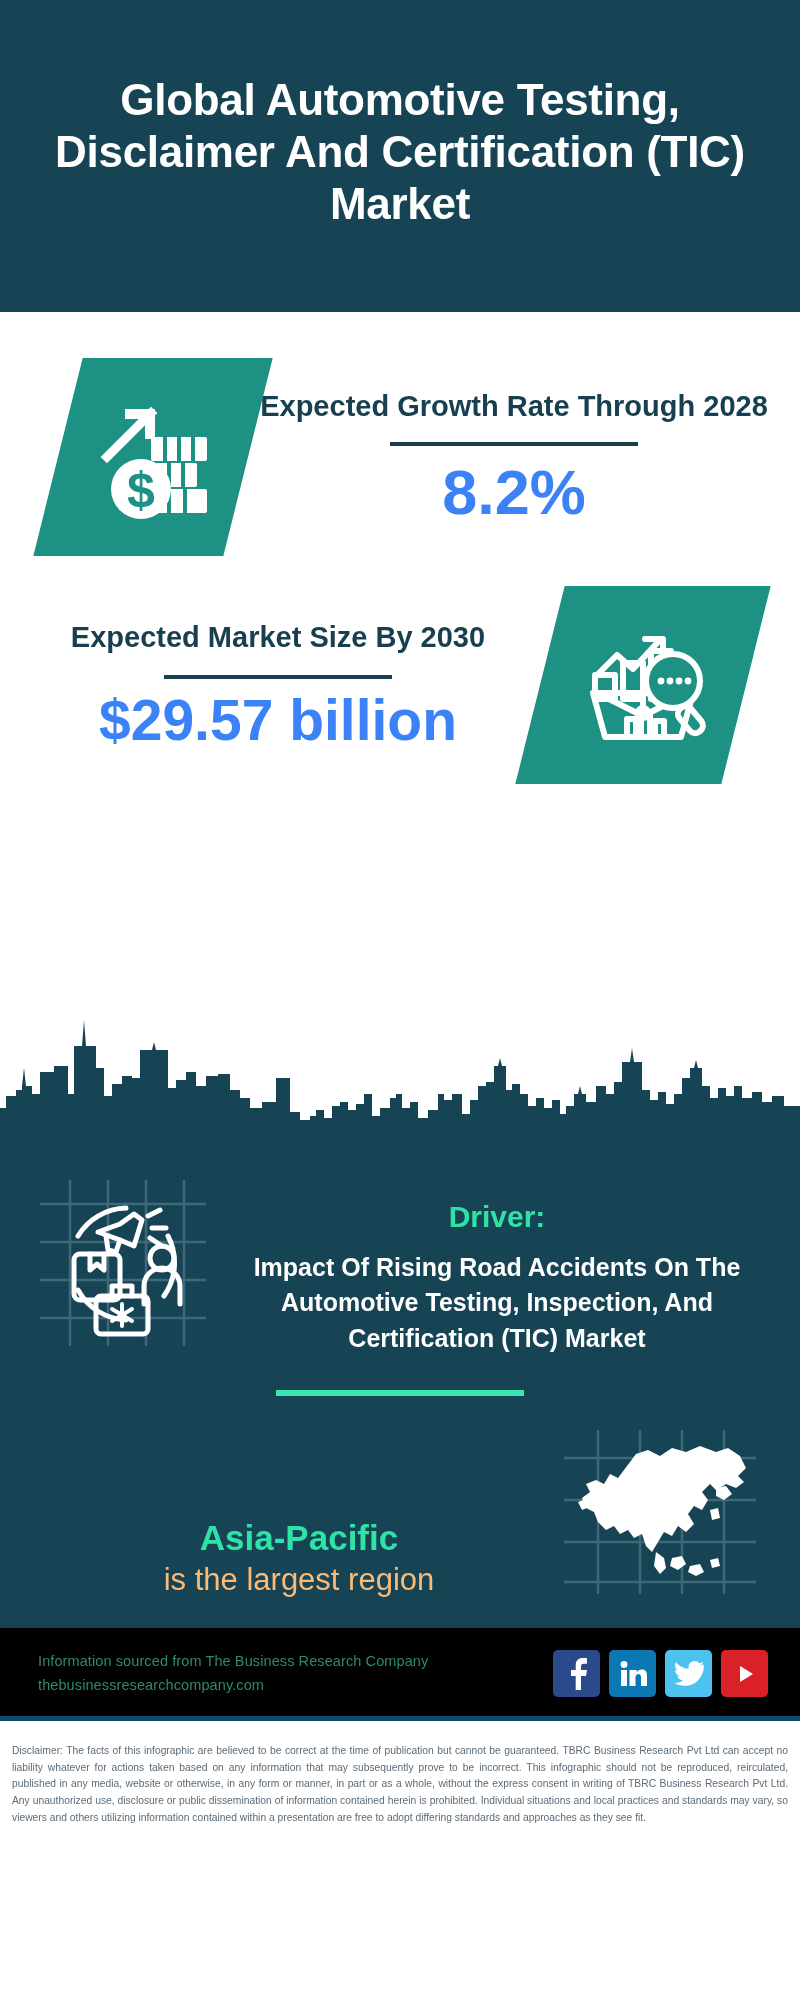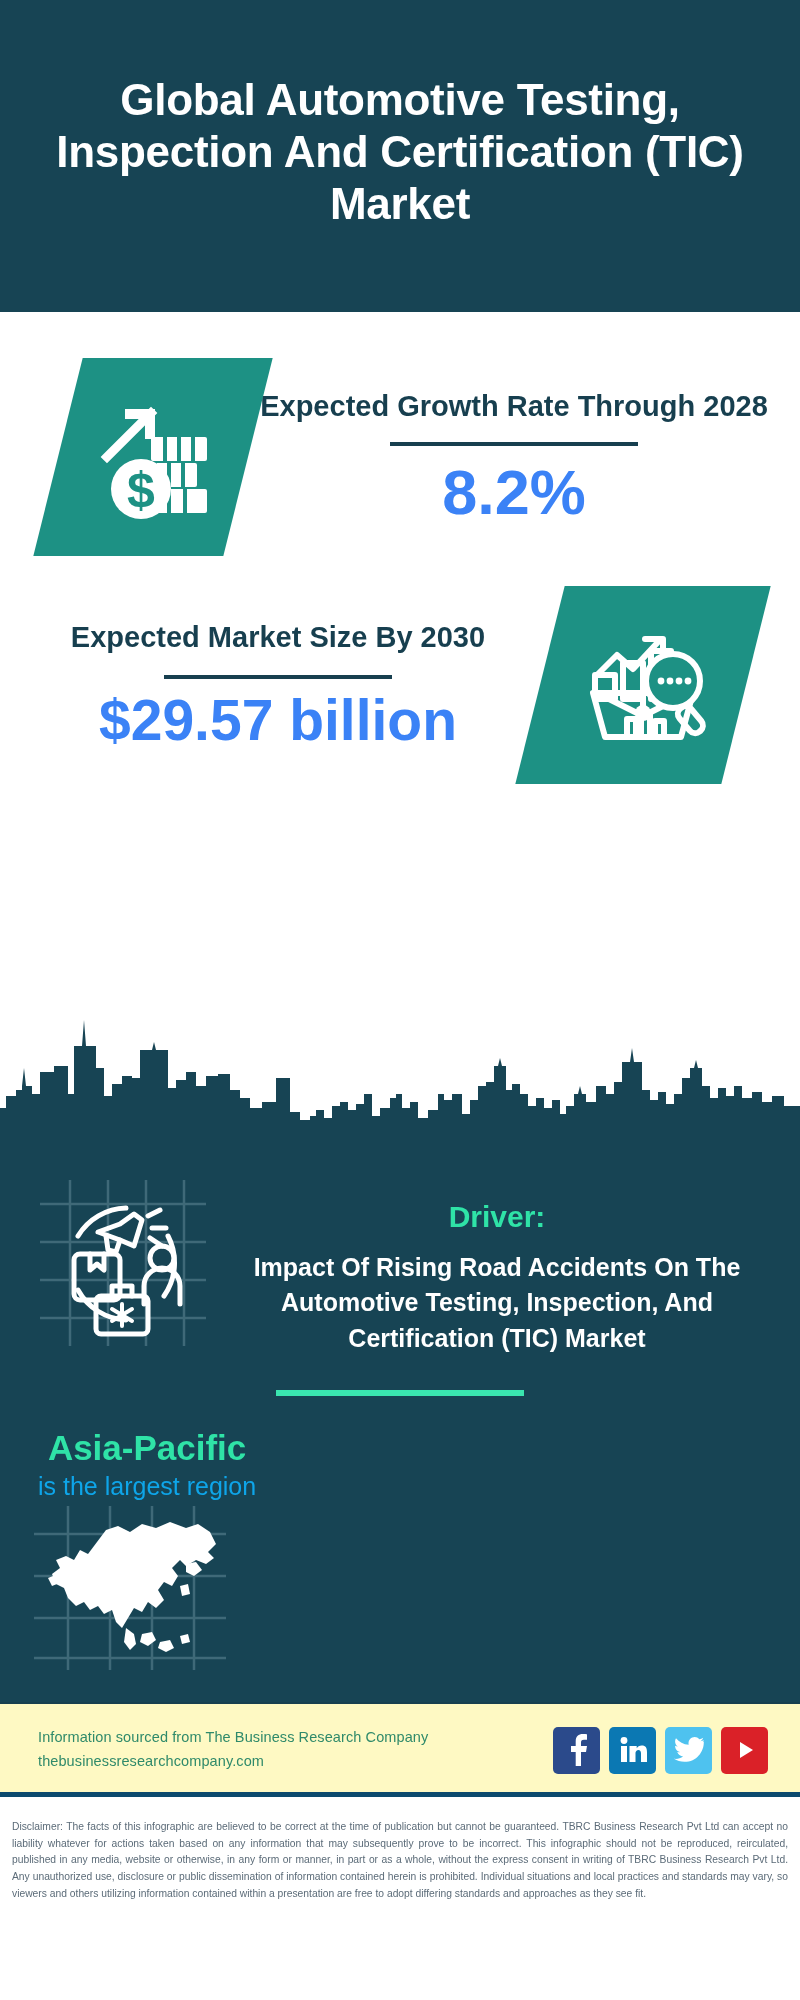--- a/index.html
+++ b/index.html
@@ -128,42 +128,41 @@
 
   .mint-divider {
     width: 248px;
     height: 6px;
     background: #3ae6b0;
     margin: 34px auto 30px;
   }
 
   .region-row {
     display: flex;
-    align-items: flex-start;
+    align-items: flex-end;
     padding: 0 30px 0 30px;
-    flex-direction: column;
   }
   .region-text { flex: 1; text-align: center; padding-left: 8px; }
   .region-name {
     color: #2fe3a7;
     font-size: 35px;
     font-weight: bold;
     line-height: 1.25;
   }
   .region-sub {
-    color: #0ea5e9;
-    font-size: 25px;
+    color: #fdba74;
+    font-size: 31px;
     line-height: 1.3;
     font-weight: normal;
   }
   .region-map { width: 210px; flex: none; }
 
   
   .footer {
-    background: #fef9c3;
+    background: #000000;
     width: 100%;
     padding: 22px 32px 18px 38px;
     display: flex;
     align-items: center;
     border-top: 2px solid #173f4f;
   }
   .footer-text { flex: 1; }
   .footer-line {
     color: #2f8a6a;
     font-size: 14.5px;
@@ -199,21 +198,21 @@
     line-height: 1.62;
     text-align: justify;
   }
 </style>
 </head>
 <body>
 
 <div class="page">
 
   <div class="header">
-    <div class="header-title">Global Automotive Testing, Inspection And Certification (TIC) Market</div>
+    <div class="header-title">Global Automotive Testing, Disclaimer And Certification (TIC) Market</div>
   </div>
 
   <div class="white-zone">
 
     <div class="stat-row row1">
       <div class="para-badge">
         <svg width="128" height="128" viewBox="0 0 128 128">
           <g fill="none" stroke="#ffffff" stroke-width="9" stroke-linecap="square">
             <line x1="18" y1="64" x2="62" y2="20"></line>
           </g>

